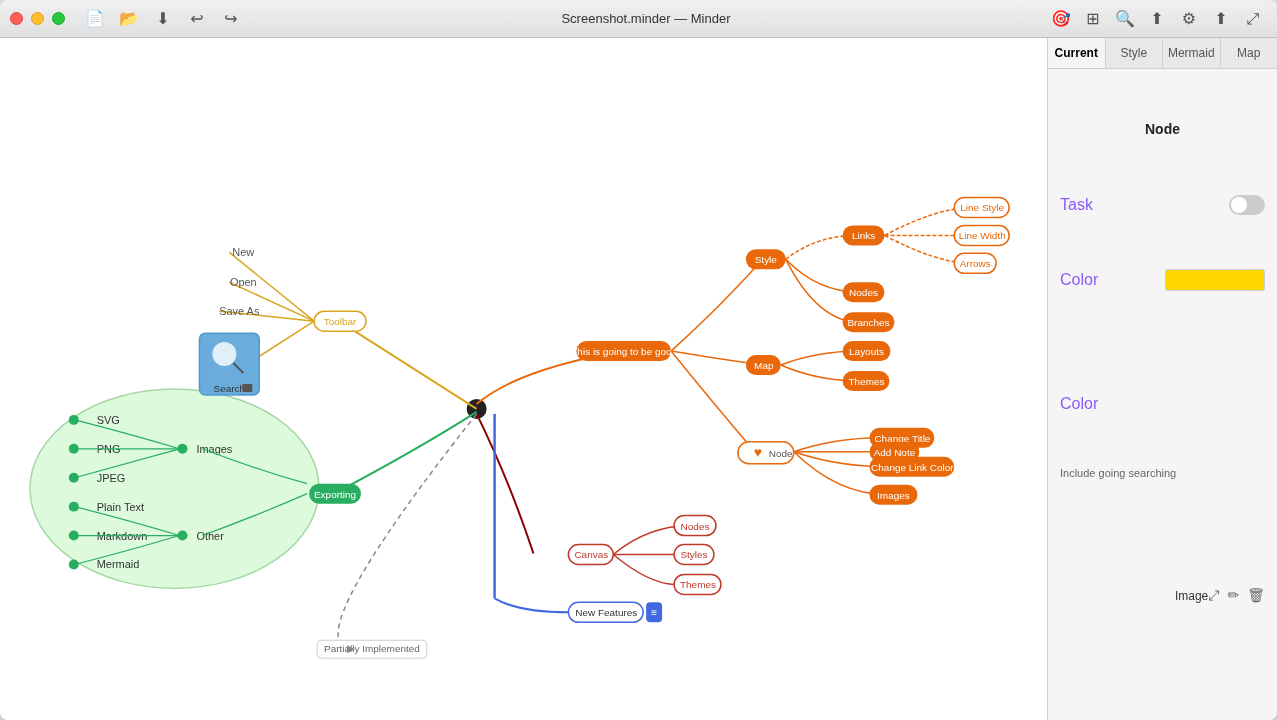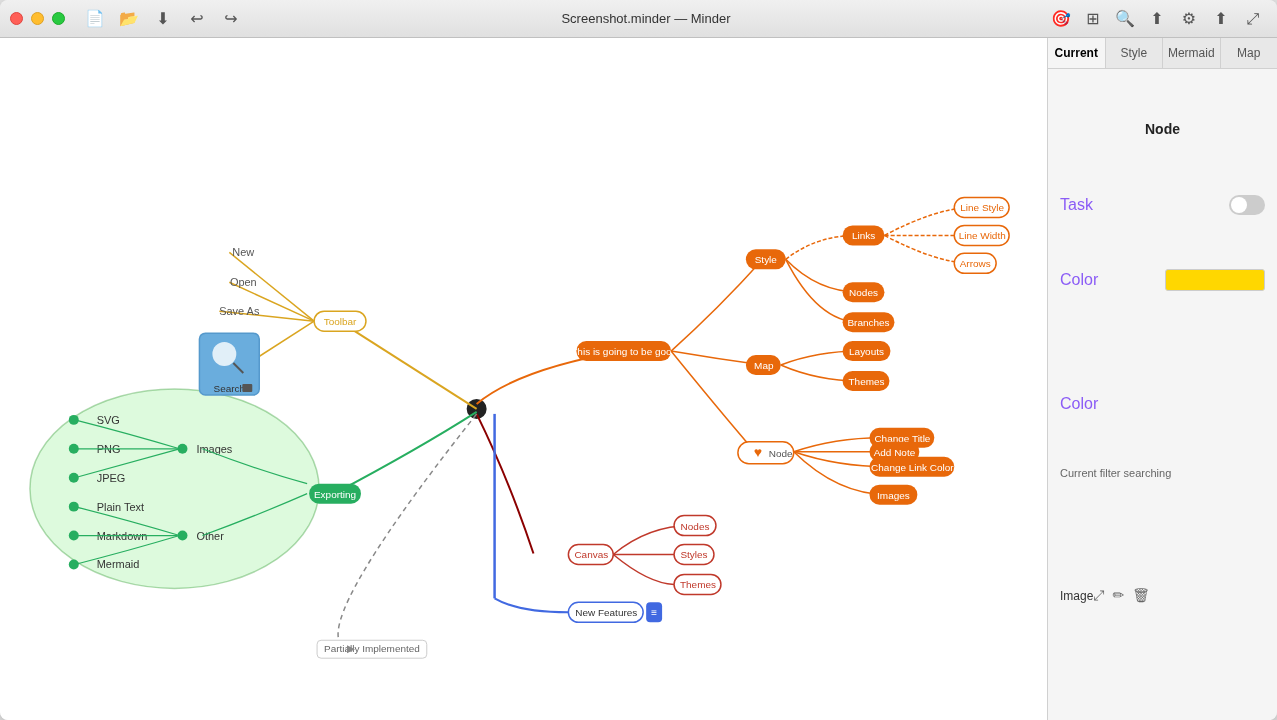--- a/index.html
+++ b/index.html
@@ -31,21 +31,21 @@
     .panel-tab.active { background: #f5f5f5; font-weight: 600; color: #000; }
     .panel-section-title { text-align: center; font-size: 14px; font-weight: 600; padding: 10px; color: #222; }
     .panel-row { display: flex; align-items: center; padding: 6px 12px; }
     .panel-label { flex: 1; font-size: 16px; color: #8b5cf6; }
     .toggle { width: 36px; height: 20px; background: #ccc; border-radius: 10px; position: relative; cursor: pointer; }
     .toggle::after { content: ''; width: 16px; height: 16px; background: white; border-radius: 50%; position: absolute; top: 2px; left: 2px; transition: left 0.2s; }
     .color-swatch { width: 80px; height: 22px; background: #FFD700; border: 1px solid #ccc; border-radius: 3px; }
     .panel-divider { height: 1px; background: #d0d0d0; margin: 4px 0; }
     .note-text { padding: 6px 12px; font-size: 11px; color: #666; }
     .image-section { padding: 10px 12px; }
-    .image-label { font-size: 12px; color: #333; font-weight: 500; margin-bottom: 24px; display: flex; align-items: center; justify-content: flex-start; }
+    .image-label { font-size: 12px; color: #333; font-weight: 500; margin-bottom: 24px; display: flex; align-items: center; justify-content: flex-end; }
     .image-icons { display: flex; gap: 8px; }
     .img-icon { font-size: 14px; color: #666; cursor: pointer; }
     .magnifier-container { display: flex; justify-content: center; align-items: center; flex: 1; padding: 10px; }
 
     
     .mindmap-svg { width: 100%; height: 100%; }
   </style>
 </head>
 <body>
 
@@ -256,21 +256,21 @@
       <div class="panel-row">
         <span class="panel-label">Color</span>
         <div class="color-swatch" style="background:#FFD700; width:100px;"></div>
       </div>
 
       <div class="panel-divider"></div>
 
       <div class="panel-row">
         <span class="panel-label">Color</span>
       </div>
-      <div class="note-text">Current filter searching</div>
+      <div class="note-text">Include going searching</div>
 
       <div class="panel-divider"></div>
 
       <div class="image-section">
         <div class="image-label">
           <span>Image</span>
           <div class="image-icons">
             <span class="img-icon">⤢</span>
             <span class="img-icon">✏</span>
             <span class="img-icon">🗑</span>

